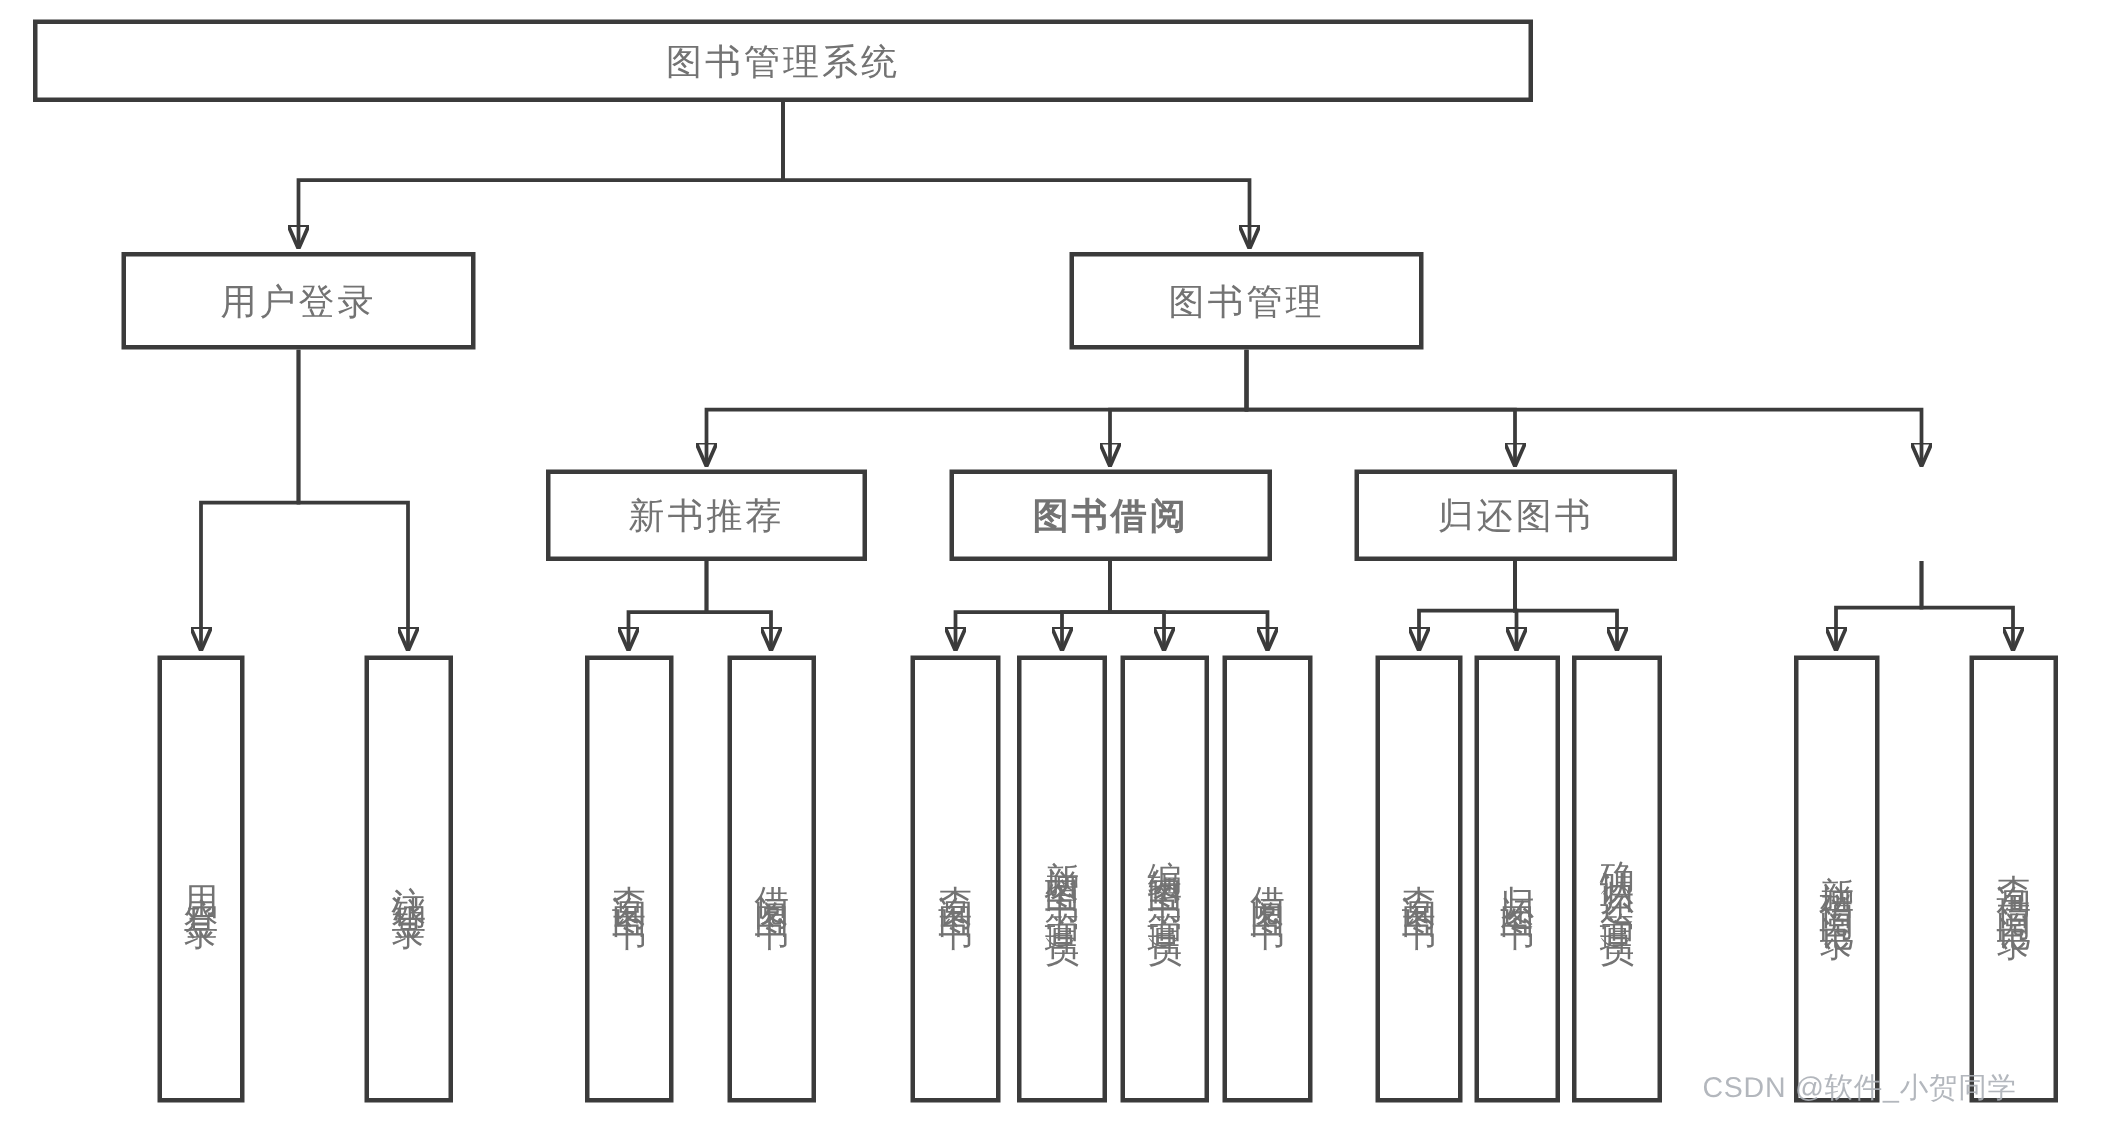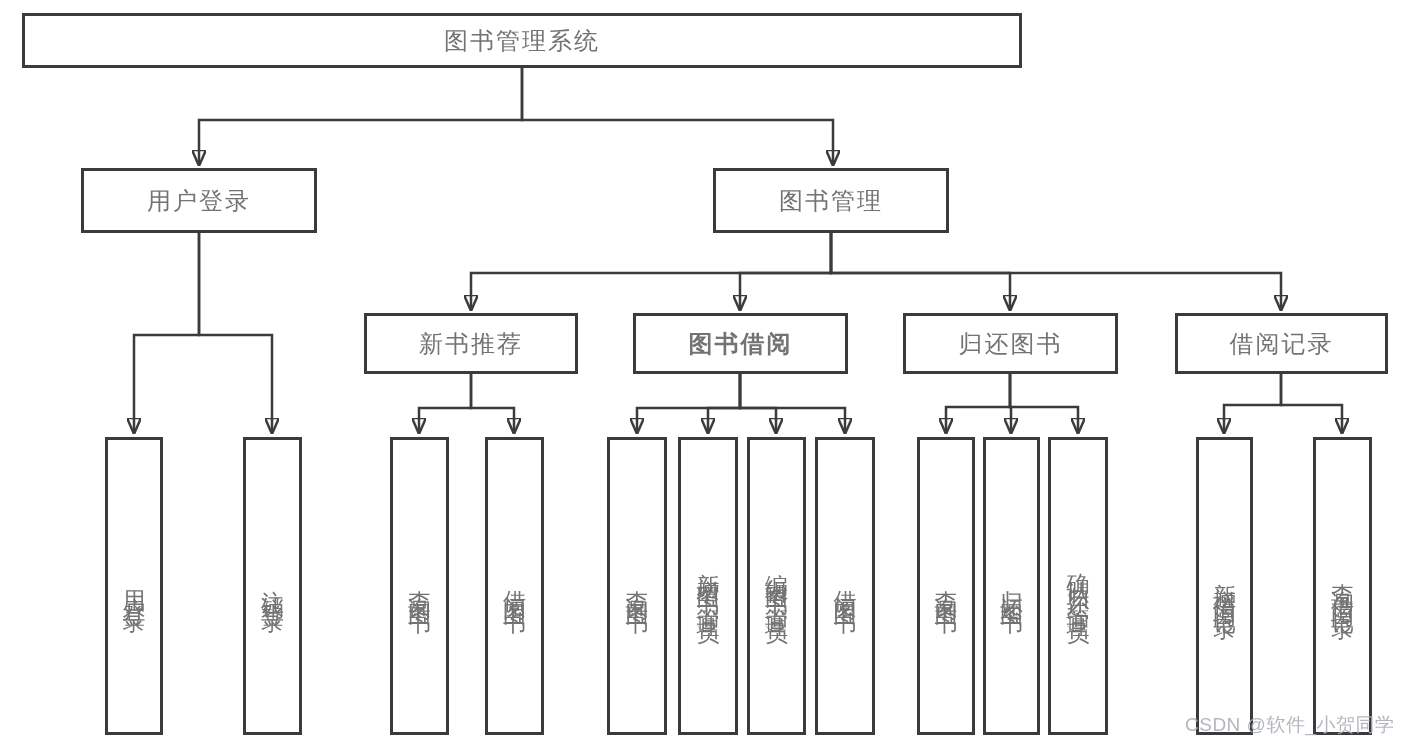--- a/index.html
+++ b/index.html
@@ -60,21 +60,21 @@
   .n-f06 { left: 678px;  width: 60px; }
   .n-f07 { left: 747px;  width: 59px; }
   .n-f08 { left: 815px;  width: 60px; }
   .n-f09 { left: 917px;  width: 58px; }
   .n-f10 { left: 983px;  width: 57px; }
   .n-f11 { left: 1048px; width: 60px; }
   .n-f12 { left: 1196px; width: 57px; }
   .n-f13 { left: 1313px; width: 59px; }
   .watermark {
     position: absolute;
-    left: 1185px;
+    left: 1135px;
     top: 712px;
     font-size: 19px;
     color: rgba(171, 175, 182, 0.9);
     letter-spacing: 0.5px;
     white-space: nowrap;
     z-index: 5;
   }
 </style>
 </head>
 <body>
@@ -116,21 +116,20 @@
   </svg>
 
   <div class="node n-root">图书管理系统</div>
 
   <div class="node n-l2a">用户登录</div>
   <div class="node n-l2b">图书管理</div>
 
   <div class="node n-l3a">新书推荐</div>
   <div class="node n-l3b">图书借阅</div>
   <div class="node n-l3c">归还图书</div>
-  <div class="node n-l3d">借阅记录</div>
 
   <div class="node vnode leaf n-f01">
     <span>用户登录</span>
   </div>
   <div class="node vnode leaf n-f02">
     <span>注销登录</span>
   </div>
   <div class="node vnode leaf n-f03">
     <span>查询图书</span>
   </div>

